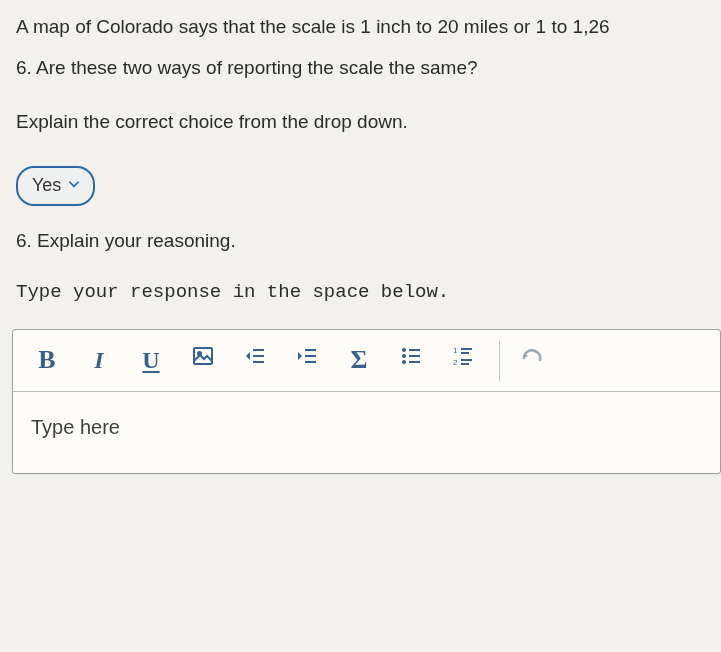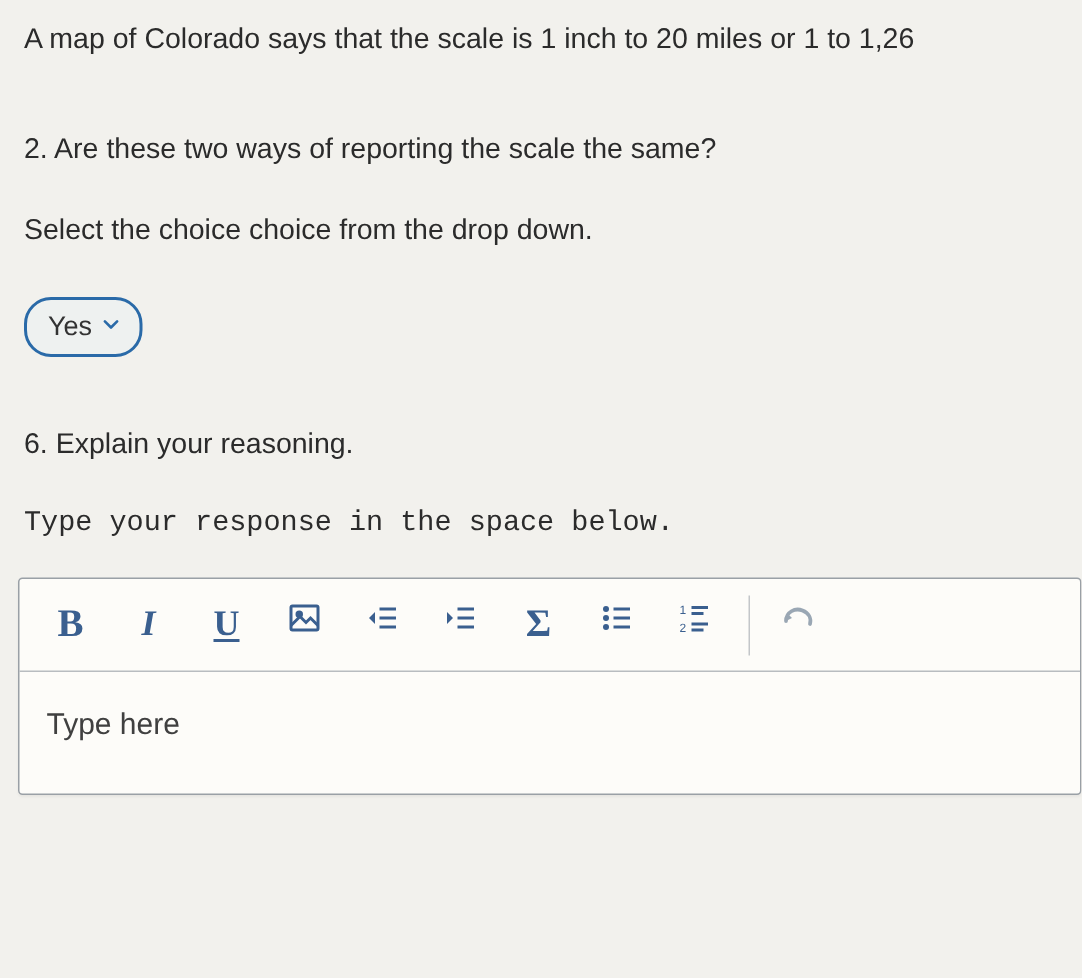--- a/index.html
+++ b/index.html
@@ -7,35 +7,35 @@
     font-family: Arial, Helvetica, sans-serif;
     background: #f2f1ed;
     width: 721px;
     height: 652px;
     overflow: hidden;
     color: #2b2b2b;
     padding: 12px 0 0 16px;
     font-size: 19px;
     line-height: 1.55;
   }
-  .intro { margin-bottom: 44px; }
+  .intro { margin-bottom: 12px; }
   .q1 { margin-bottom: 24px; }
   .instr { margin-bottom: 30px; }
   .dropdown {
     display: inline-flex;
     align-items: flex-end;
     gap: 6px;
     border: 2px solid #2a6aa8;
     border-radius: 18px;
     padding: 4px 12px 4px 14px;
     background: #eef1f0;
     font-size: 18px;
     color: #333;
     cursor: pointer;
-    margin-bottom: 44px;
+    margin-bottom: 20px;
   }
   .dropdown svg { width: 14px; height: 14px; }
   .q2 { margin-bottom: 22px; }
   .instr2 { margin-bottom: 22px; font-family: Liberation Mono, monospace; }
   .editor {
     border: 1.5px solid #9aa0a6;
     border-radius: 3px;
     background: #fdfcf9;
     margin-right: 0;
     margin-left: -4px;
@@ -78,23 +78,23 @@
     outline: none;
   }
 </style>
 </head>
 <body>
 
 
 
 <div class="intro">A map of Colorado says that the scale is 1 inch to 20 miles or 1 to 1,26</div>
 
-<div class="q1">2. Are these two ways of reporting the scale the same?</div>
+<div class="q1">6. Are these two ways of reporting the scale the same?</div>
 
-<div class="instr">Select the choice choice from the drop down.</div>
+<div class="instr">Explain the correct choice from the drop down.</div>
 
 <div class="dropdown">
   <span>Yes</span>
   <span>
     <svg viewBox="0 0 24 24" fill="none" stroke="#2a6aa8" stroke-width="3" stroke-linecap="round" stroke-linejoin="round">
         <polyline points="5 9 12 16 19 9"></polyline>
       </svg>
   </span>
 </div>
 

